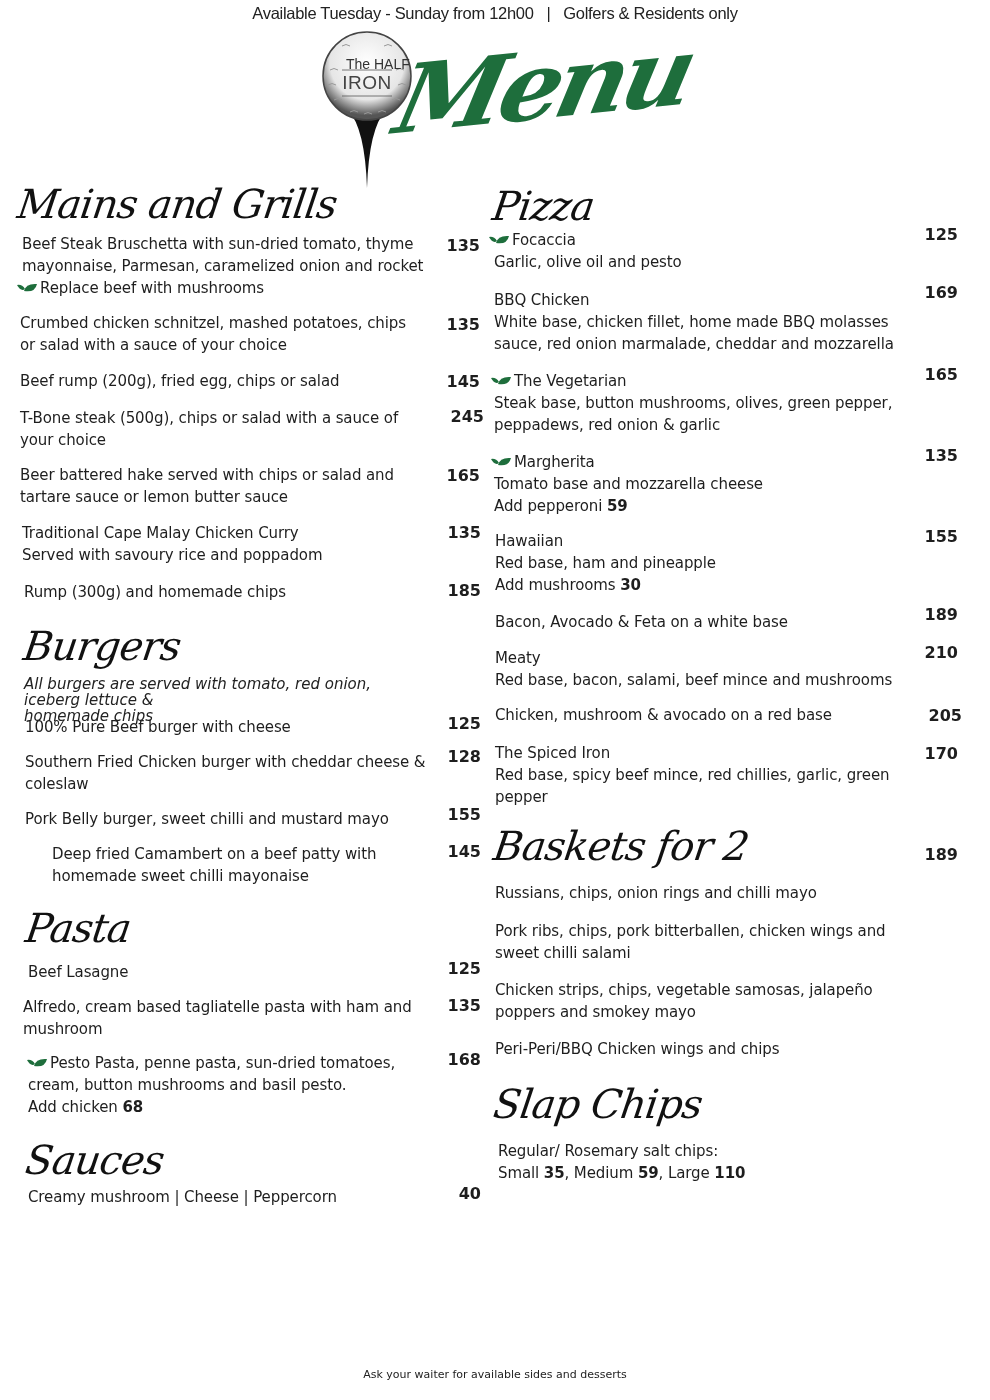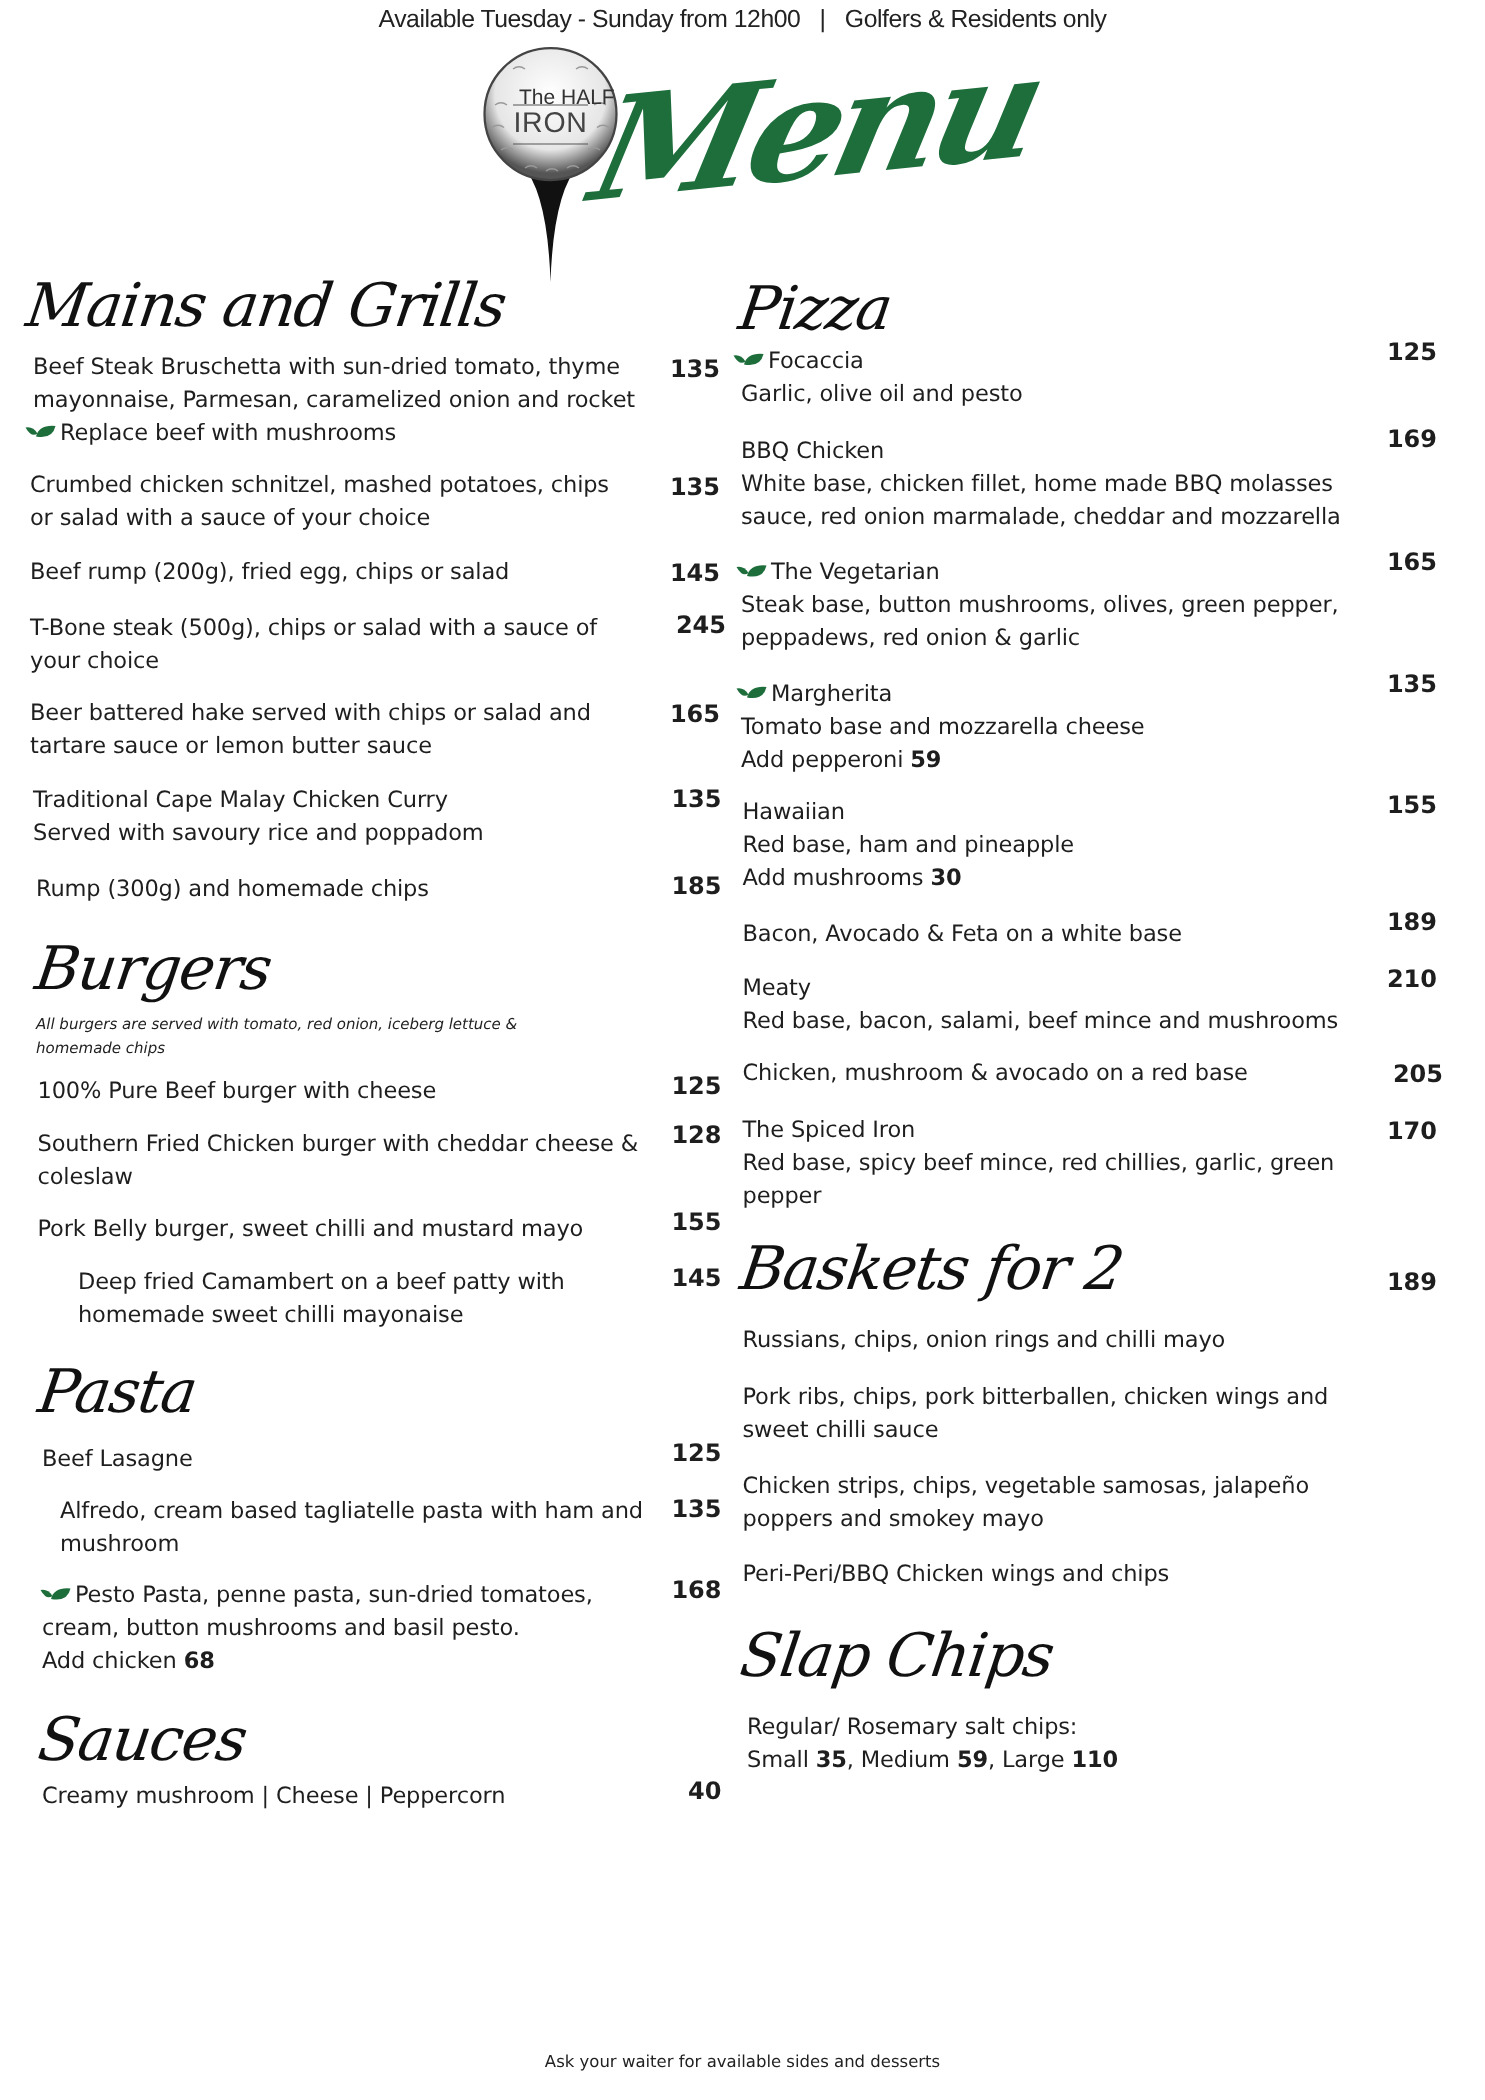--- a/index.html
+++ b/index.html
@@ -5,21 +5,21 @@
   * { box-sizing: border-box; margin: 0; padding: 0; }
   html, body { width: 990px; height: 1400px; background: #ffffff; overflow: hidden; }
   body { position: relative; font-family: "DejaVu Sans", sans-serif; color: #1a1a1a; }
   .abs { position: absolute; }
   .topline { left: 0; width: 990px; top: 4px; text-align: center; font-size: 16.5px; letter-spacing: -0.3px; color: #222; font-family: "Liberation Sans", sans-serif; }
   .logo { left: 320px; top: 30px; width: 94px; height: 160px; }
   .menu-word { left: 402px; top: 28px; width: 240px; height: 140px; }
   .script { font-family: "DejaVu Serif", serif; font-style: italic; font-size: 40px; line-height: 1; color: #111; letter-spacing: -1px; font-weight: normal; transform: skewX(-8deg); }
   .item { font-size: 15px; line-height: 22px; color: #1e1e1e; letter-spacing: -0.1px; }
   .price { font-size: 16px; font-weight: bold; color: #1e1e1e; text-align: right; }
-  .note { font-size: 10px; font-style: italic; line-height: 16px; color: #222; }
+  .note { font-size: 15px; font-style: italic; line-height: 16px; color: #222; }
   .leaf { display: inline-block; width: 22px; height: 12px; vertical-align: -1px; margin-right: 2px; }
   b { font-weight: bold; }
   .footer { left: 0; width: 990px; top: 1368px; text-align: center; font-size: 11px; color: #222; }
 </style>
 </head>
 <body>
 
 <div class="abs topline" style="white-space:pre;">Available Tuesday - Sunday from 12h00   |   Golfers &amp; Residents only</div>
 
 <div class="abs logo">
@@ -133,21 +133,21 @@
 </div>
 <div class="abs price" style="left:441px;top:842px;width:40px;">145</div>
 
 <div class="abs script" style="left:26px;top:908px;">Pasta</div>
 
 <div class="abs item" style="left:28px;top:961px;width:420px;">
   <div>Beef Lasagne</div>
 </div>
 <div class="abs price" style="left:441px;top:959px;width:40px;">125</div>
 
-<div class="abs item" style="left:40px;top:996px;width:420px;">
+<div class="abs item" style="left:23px;top:996px;width:420px;">
   <div>Alfredo, cream based tagliatelle pasta with ham and</div>
   <div>mushroom</div>
 </div>
 <div class="abs price" style="left:441px;top:996px;width:40px;">135</div>
 
 <div class="abs item" style="left:26px;top:1052px;width:420px;">
   <div><svg class="leaf" viewBox="0 0 22 12">
         <path d="M1 3 Q6 2 9 7 Q5 10 1 3Z" fill="#1e6e3c"></path>
         <path d="M8 9 Q10 1 21 2 Q19 11 8 9Z" fill="#1e6e3c"></path>
       </svg><span>Pesto Pasta,  penne pasta, sun-dried tomatoes,</span></div>
@@ -231,21 +231,21 @@
 <div class="abs price" style="left:918px;top:744px;width:40px;">170</div>
 
 <div class="abs script" style="left:494px;top:826px;">Baskets for 2</div>
 <div class="abs price" style="left:918px;top:845px;width:40px;">189</div>
 
 <div class="abs item" style="left:495px;top:882px;width:430px;">
   <div>Russians, chips, onion rings and chilli mayo</div>
 </div>
 <div class="abs item" style="left:495px;top:920px;width:430px;">
   <div>Pork ribs, chips, pork bitterballen, chicken wings and</div>
-  <div>sweet chilli sauce</div>
+  <div>sweet chilli salami</div>
 </div>
 <div class="abs item" style="left:495px;top:979px;width:430px;">
   <div>Chicken strips, chips, vegetable samosas, jalapeño</div>
   <div>poppers and smokey mayo</div>
 </div>
 <div class="abs item" style="left:495px;top:1038px;width:430px;">
   <div>Peri-Peri/BBQ Chicken wings and chips</div>
 </div>
 
 <div class="abs script" style="left:494px;top:1084px;">Slap Chips</div>

